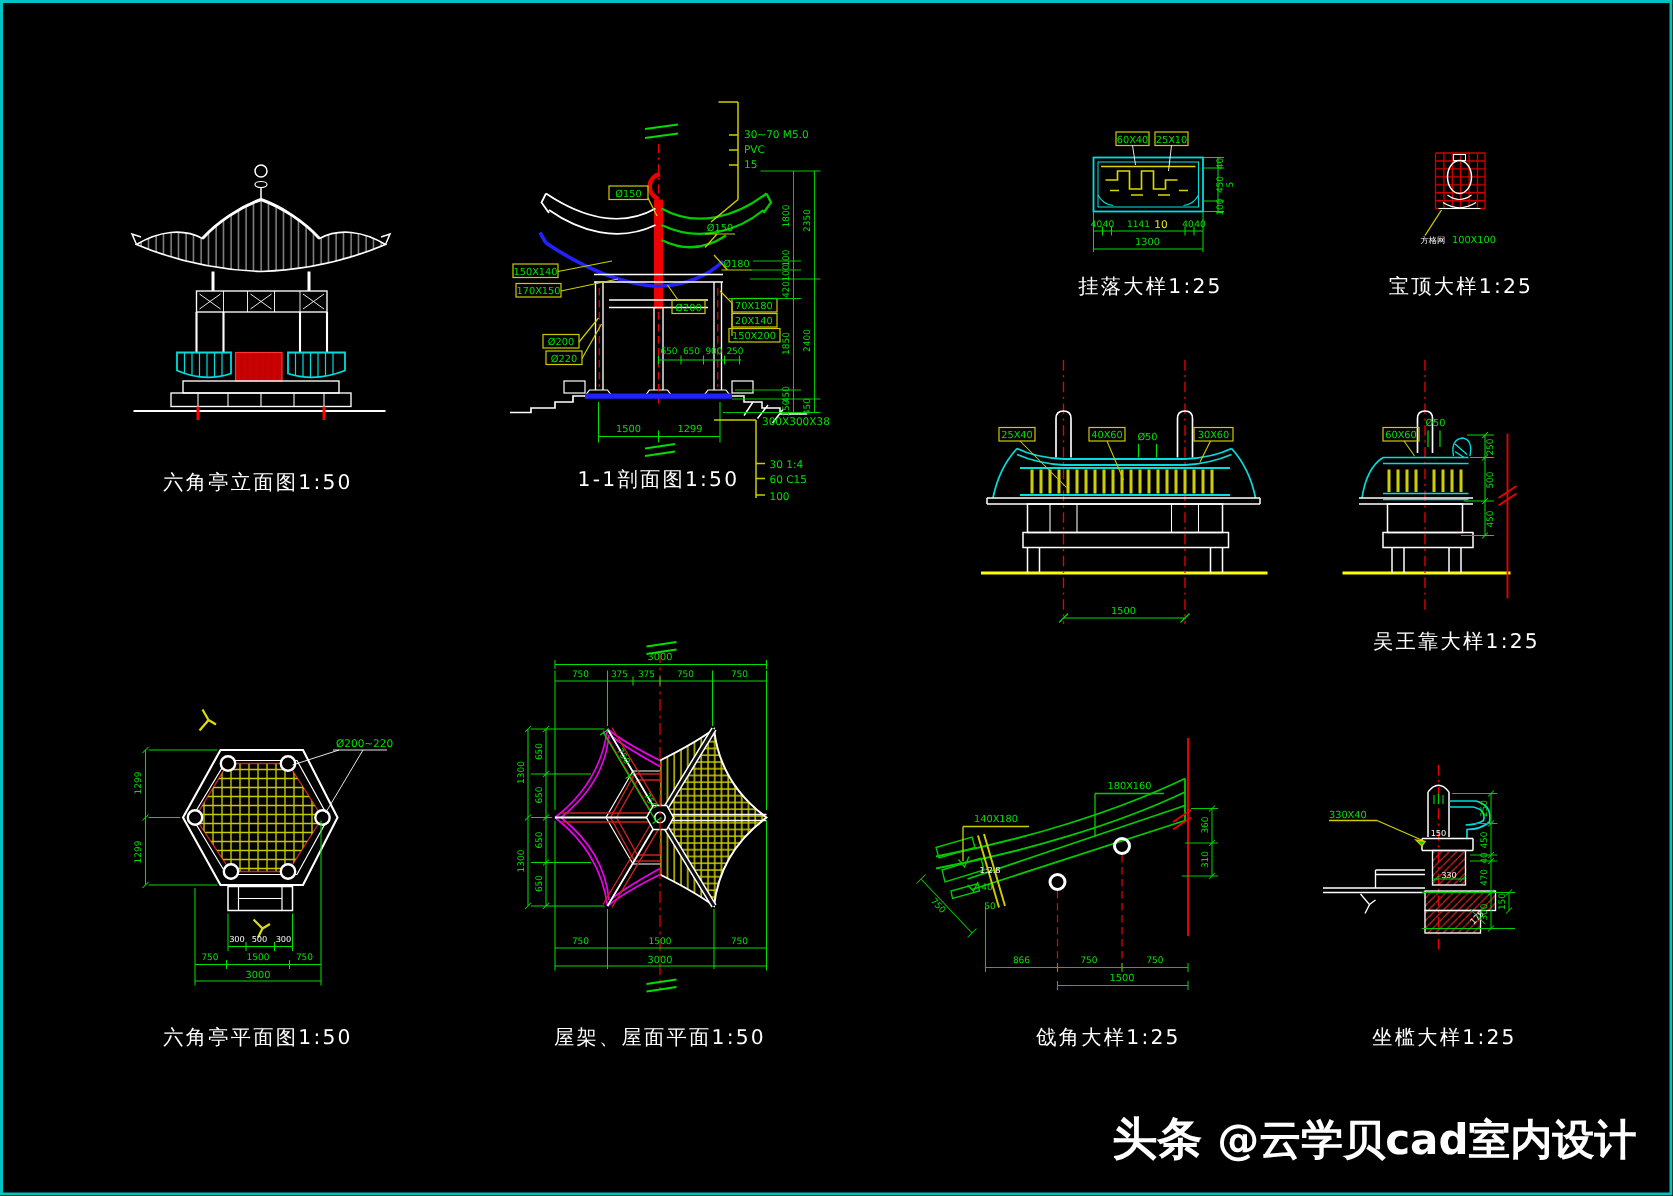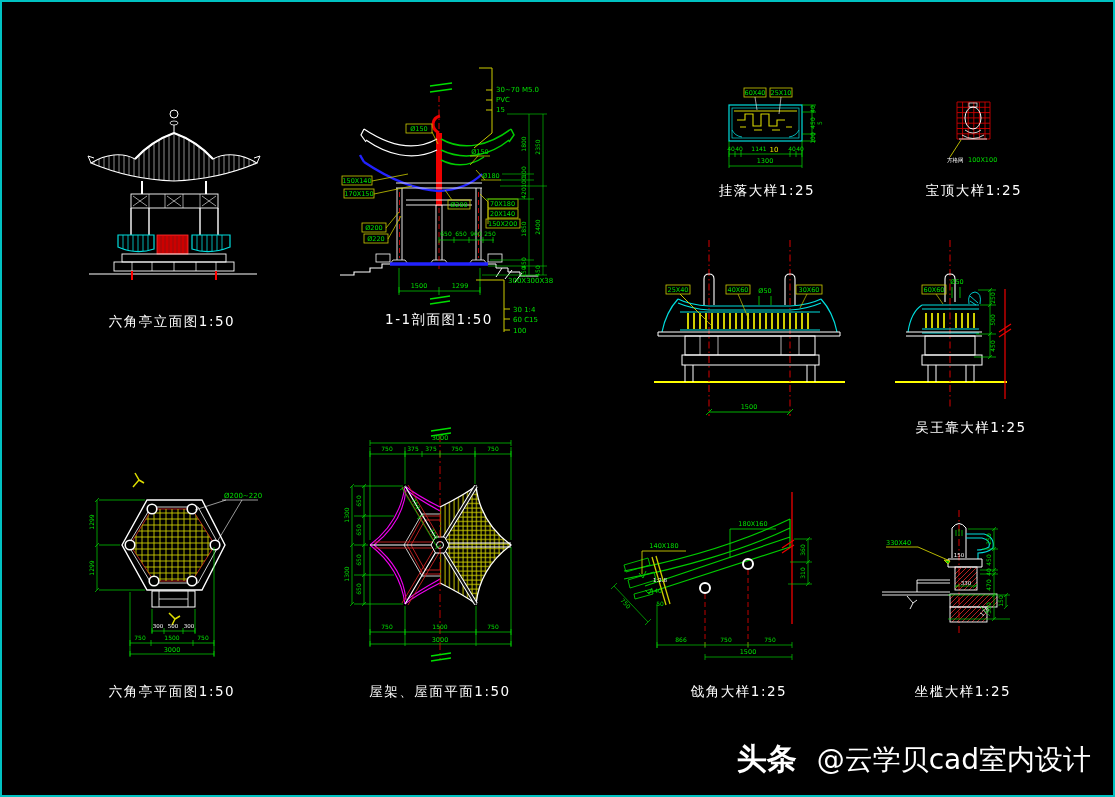--- a/index.html
+++ b/index.html
@@ -6,23 +6,23 @@
   .canvas{position:relative;width:1115px;height:797px;background:#000;border:2px solid #00c2c2;box-sizing:border-box;overflow:hidden;}
   svg{position:absolute;left:0;top:0;}
   svg text{font-family:"DejaVu Sans",sans-serif;text-anchor:middle;}
   .tt{fill:#ffffff;font-size:13.5px;letter-spacing:1.5px;}
   .dg{fill:#00e000;font-size:6px;}
   .dg7{fill:#00e000;font-size:6.5px;}
   .dg8{fill:#00e000;font-size:7px;}
   .dw{fill:#ffffff;font-size:5.5px;}
   .dy{fill:#e8e800;font-size:7px;}
   .as{text-anchor:start;}
-  .wm{position:absolute;top:737px;right:22px;display:flex;align-items:baseline;gap:20px;color:#fff;font-family:"DejaVu Sans",sans-serif;}
+  .wm{position:absolute;top:737px;right:22px;display:flex;align-items:baseline;gap:10px;color:#fff;font-family:"DejaVu Sans",sans-serif;}
   .wm .brand{font-size:30px;font-weight:700;}
-  .wm .handle{font-size:28px;font-weight:400;}
+  .wm .handle{font-size:28px;font-weight:700;}
 </style>
 </head>
 <body>
 
 <div class="canvas">
 <svg width="1115" height="797" viewBox="0 0 1115 797">
   <defs>
     <pattern id="pv-w" width="5" height="8" patternUnits="userSpaceOnUse">
           <line x1="2" y1="0" x2="2" y2="8" stroke="#e8e8e8" stroke-width="0.6"></line>
         </pattern>

